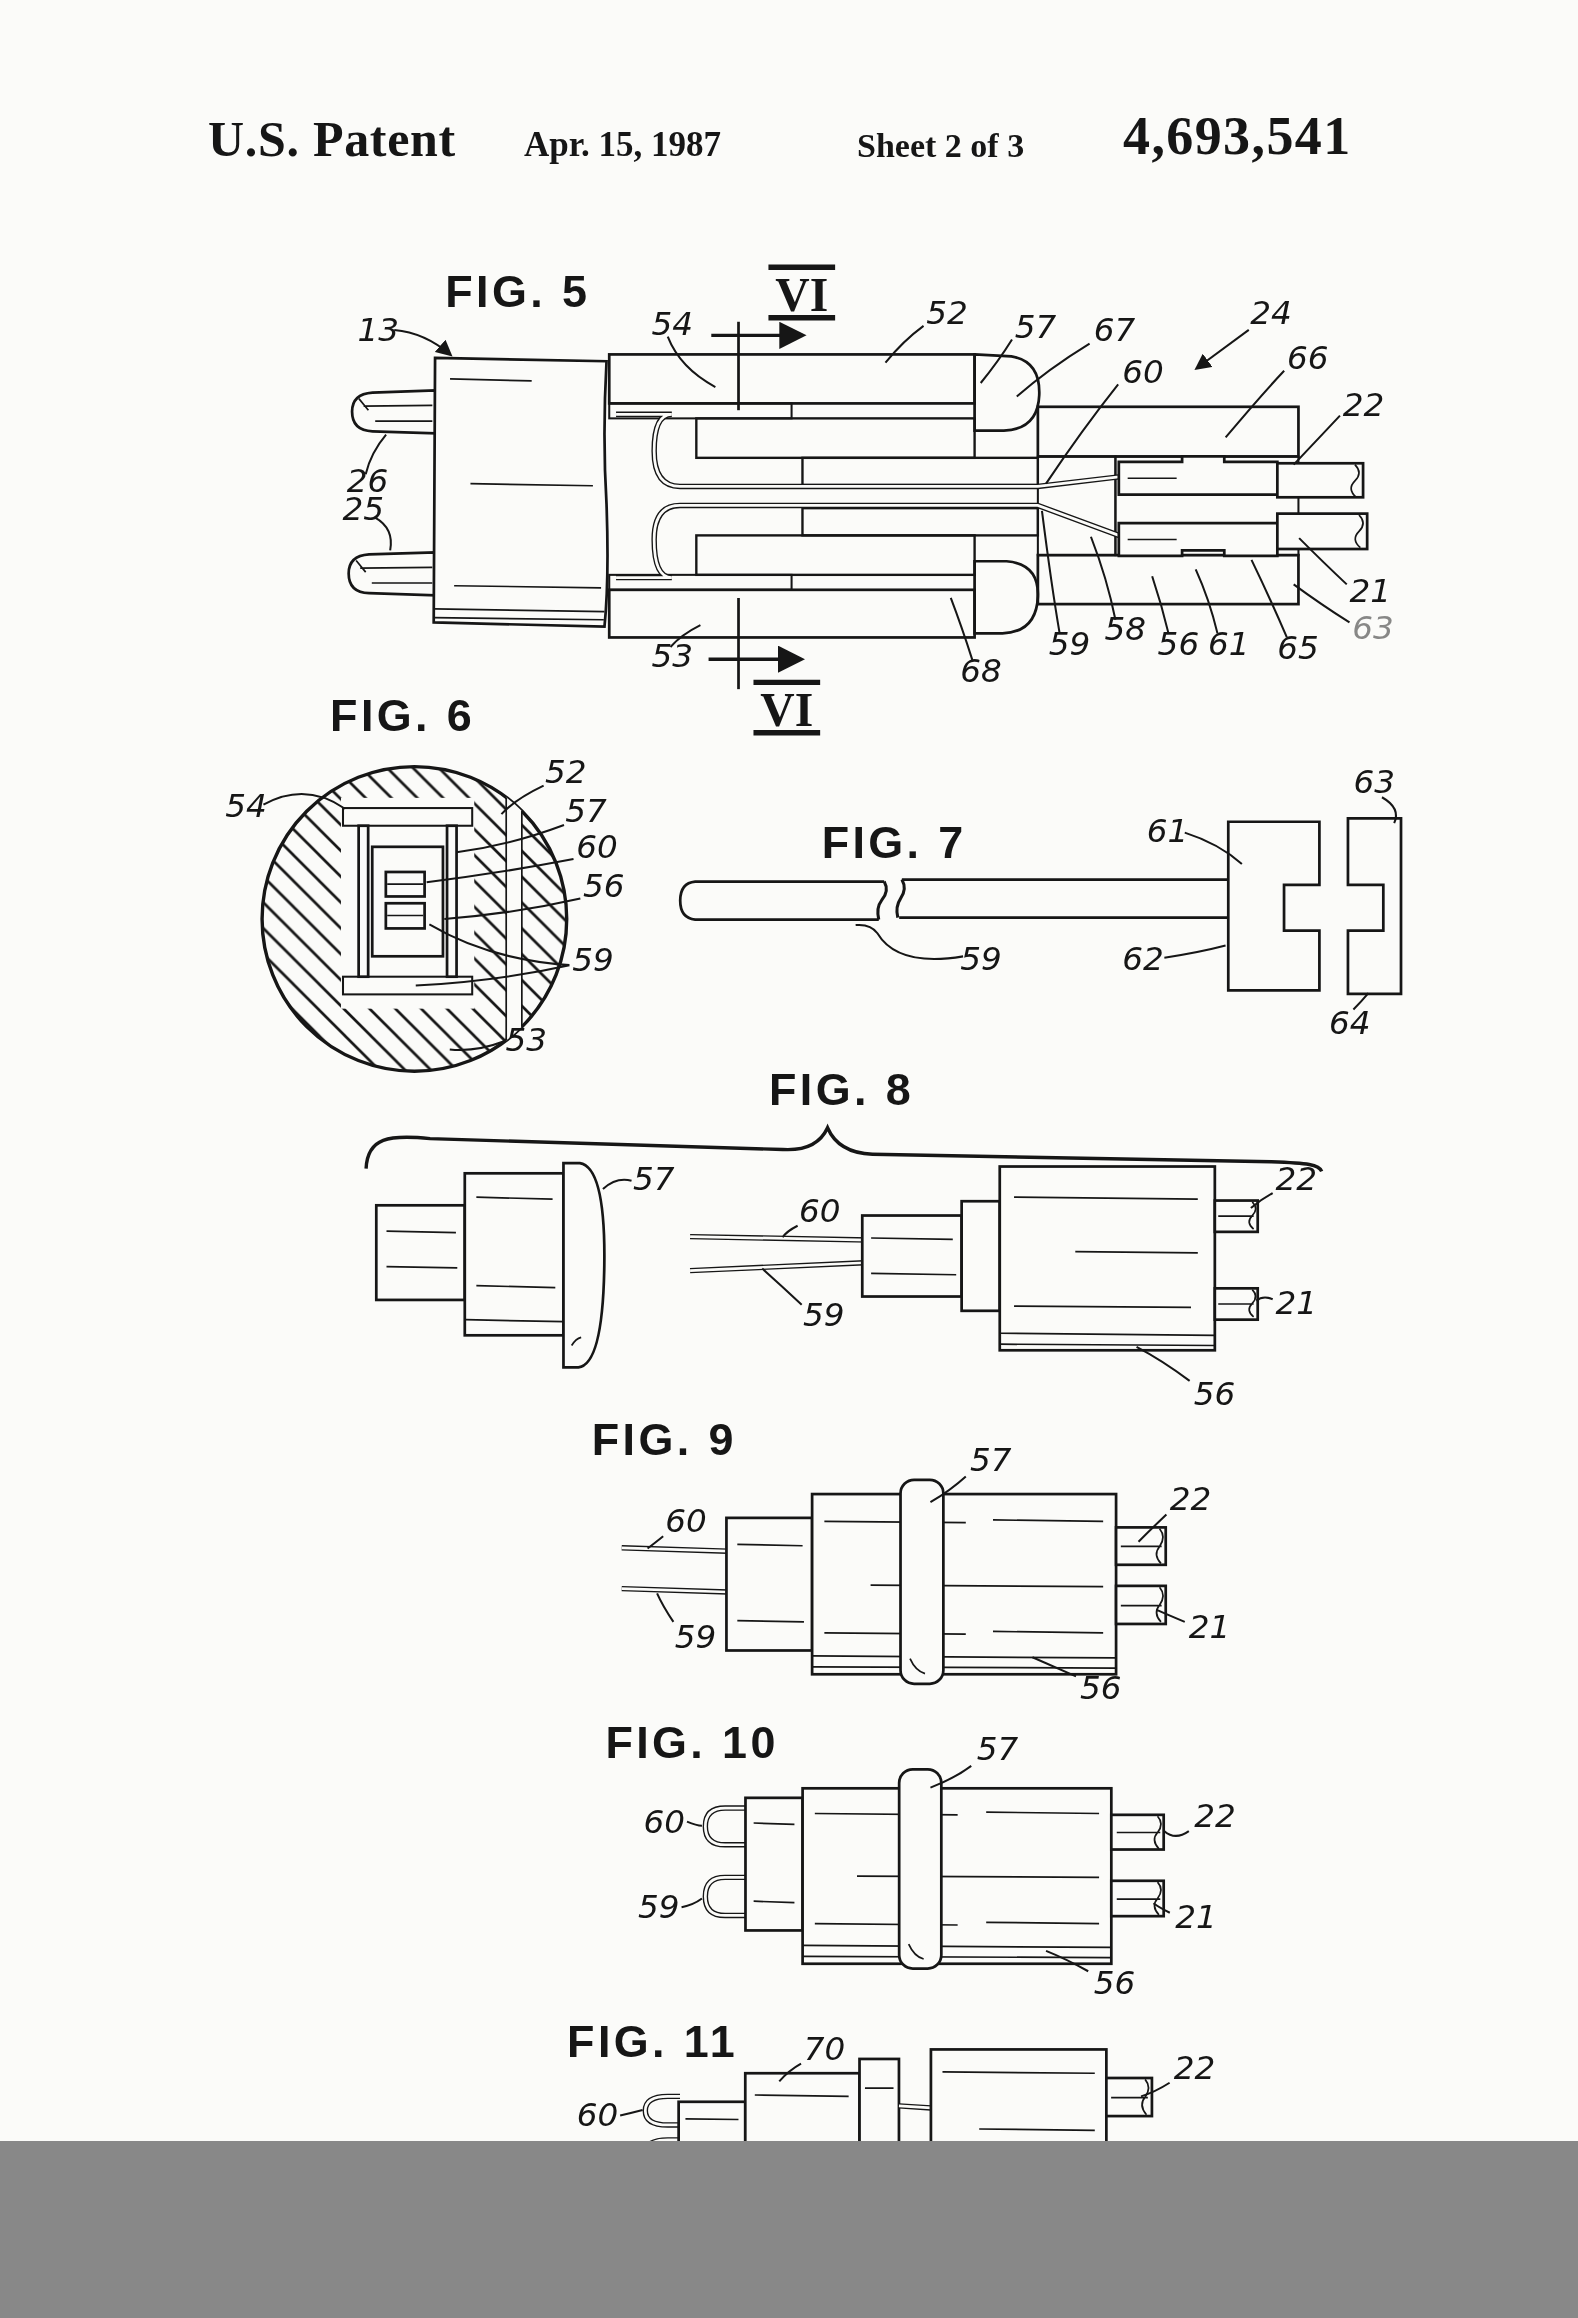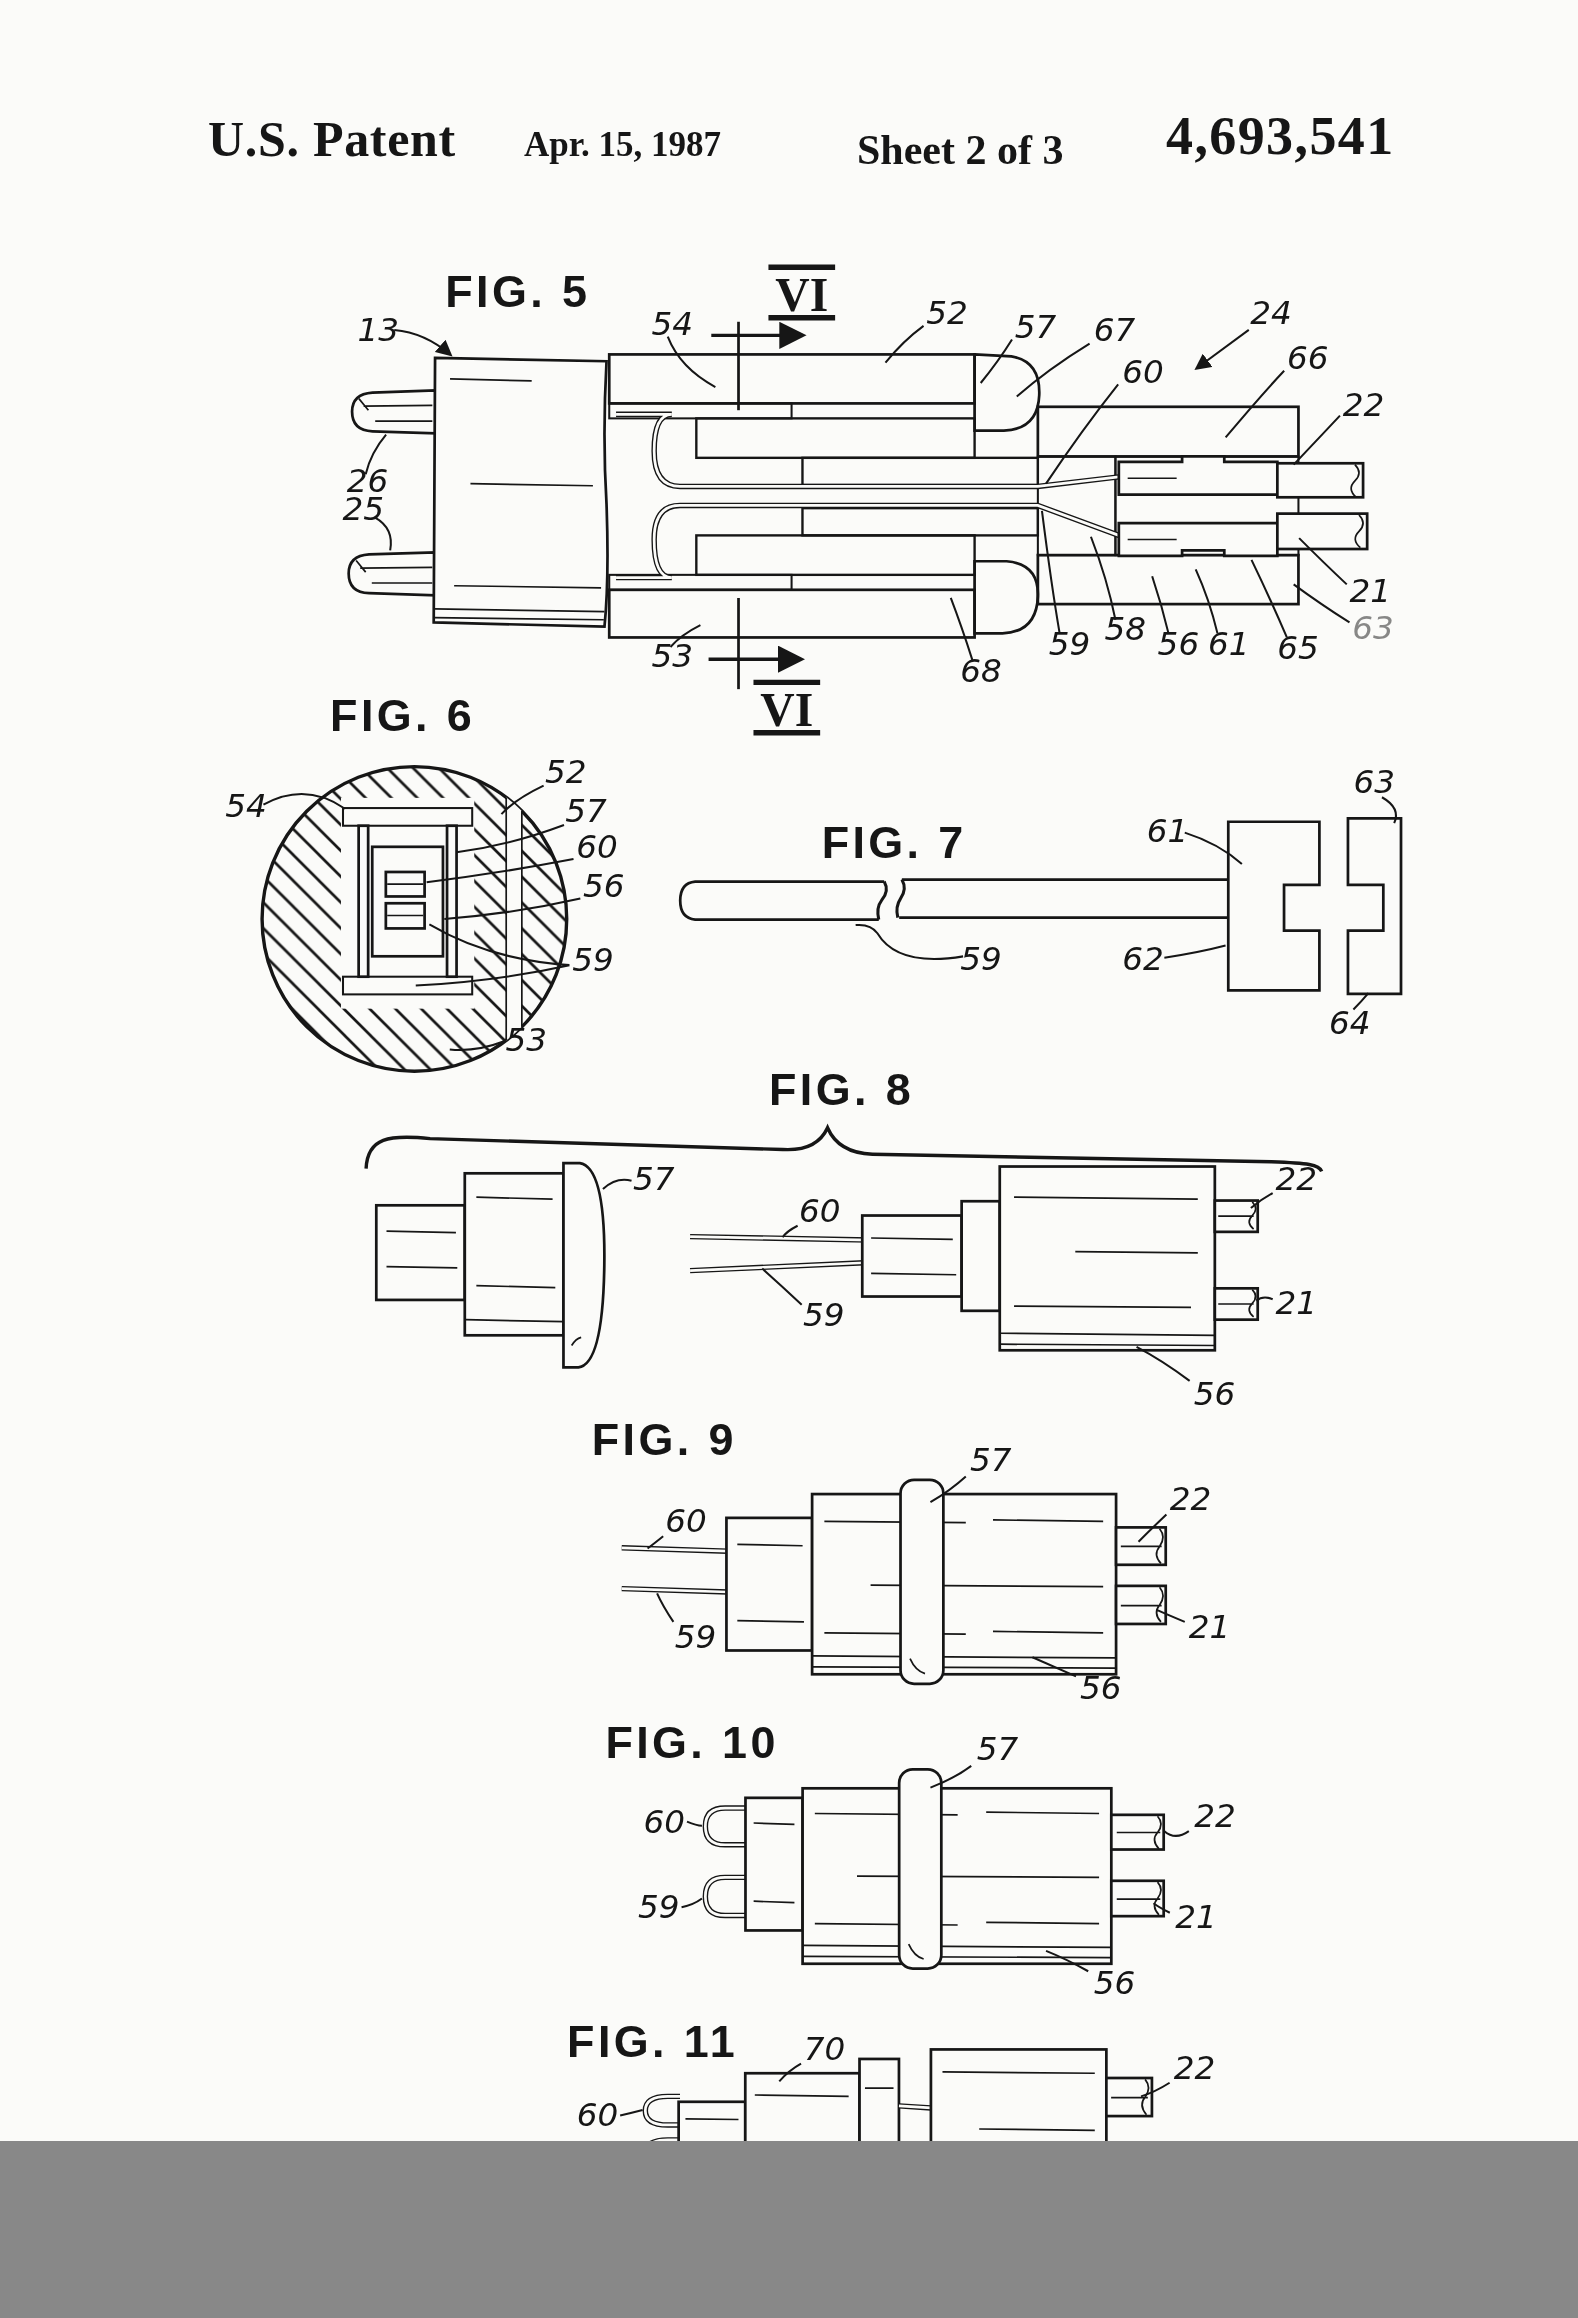--- a/index.html
+++ b/index.html
@@ -1,22 +1,22 @@
 <!DOCTYPE html>
 <html style="font-size:11px"><head>
 <meta charset="utf-8">
 <style>
   html,body{margin:0;padding:0;background:#888;}
   .page{position:relative;width:1578px;height:2141px;background:#fbfbf9;overflow:hidden;
         font-family:"Liberation Sans",sans-serif;color:#161616;}
   .hdr{position:absolute;white-space:nowrap;font-family:"Liberation Serif",serif;font-weight:bold;line-height:1;}
   .hdr-title{left:208px;top:114px;font-size:50px;letter-spacing:0.7px;}
   .hdr-date{left:524px;top:127px;font-size:35px;}
-  .hdr-sheet{left:857px;top:129px;font-size:42px;}
-  .hdr-num{left:1123px;top:109px;font-size:54px;letter-spacing:1.4px;margin-left:43px;}
+  .hdr-sheet{left:857px;top:129px;font-size:34px;}
+  .hdr-num{left:1123px;top:109px;font-size:54px;letter-spacing:1.4px;}
   svg{position:absolute;overflow:visible;}
   .figtitle{font-family:"Liberation Sans",sans-serif;font-weight:bold;font-size:66px;letter-spacing:5px;fill:#161616;}
   .num{font-family:"DejaVu Sans",sans-serif;font-style:italic;font-size:48px;fill:#161616;}
   .vi{font-family:"Liberation Serif",serif;font-weight:bold;font-size:70px;fill:#161616;}
   .ln{stroke:#161616;fill:none;}
   .ld{stroke:#161616;stroke-width:3;fill:none;}
   .shape{stroke:#161616;stroke-width:4;fill:#fbfbf9;}
   .thin{stroke:#161616;stroke-width:2.5;fill:none;}
   .wire-o{stroke:#161616;stroke-width:8;fill:none;}
   .wire-i{stroke:#fbfbf9;stroke-width:4;fill:none;}

